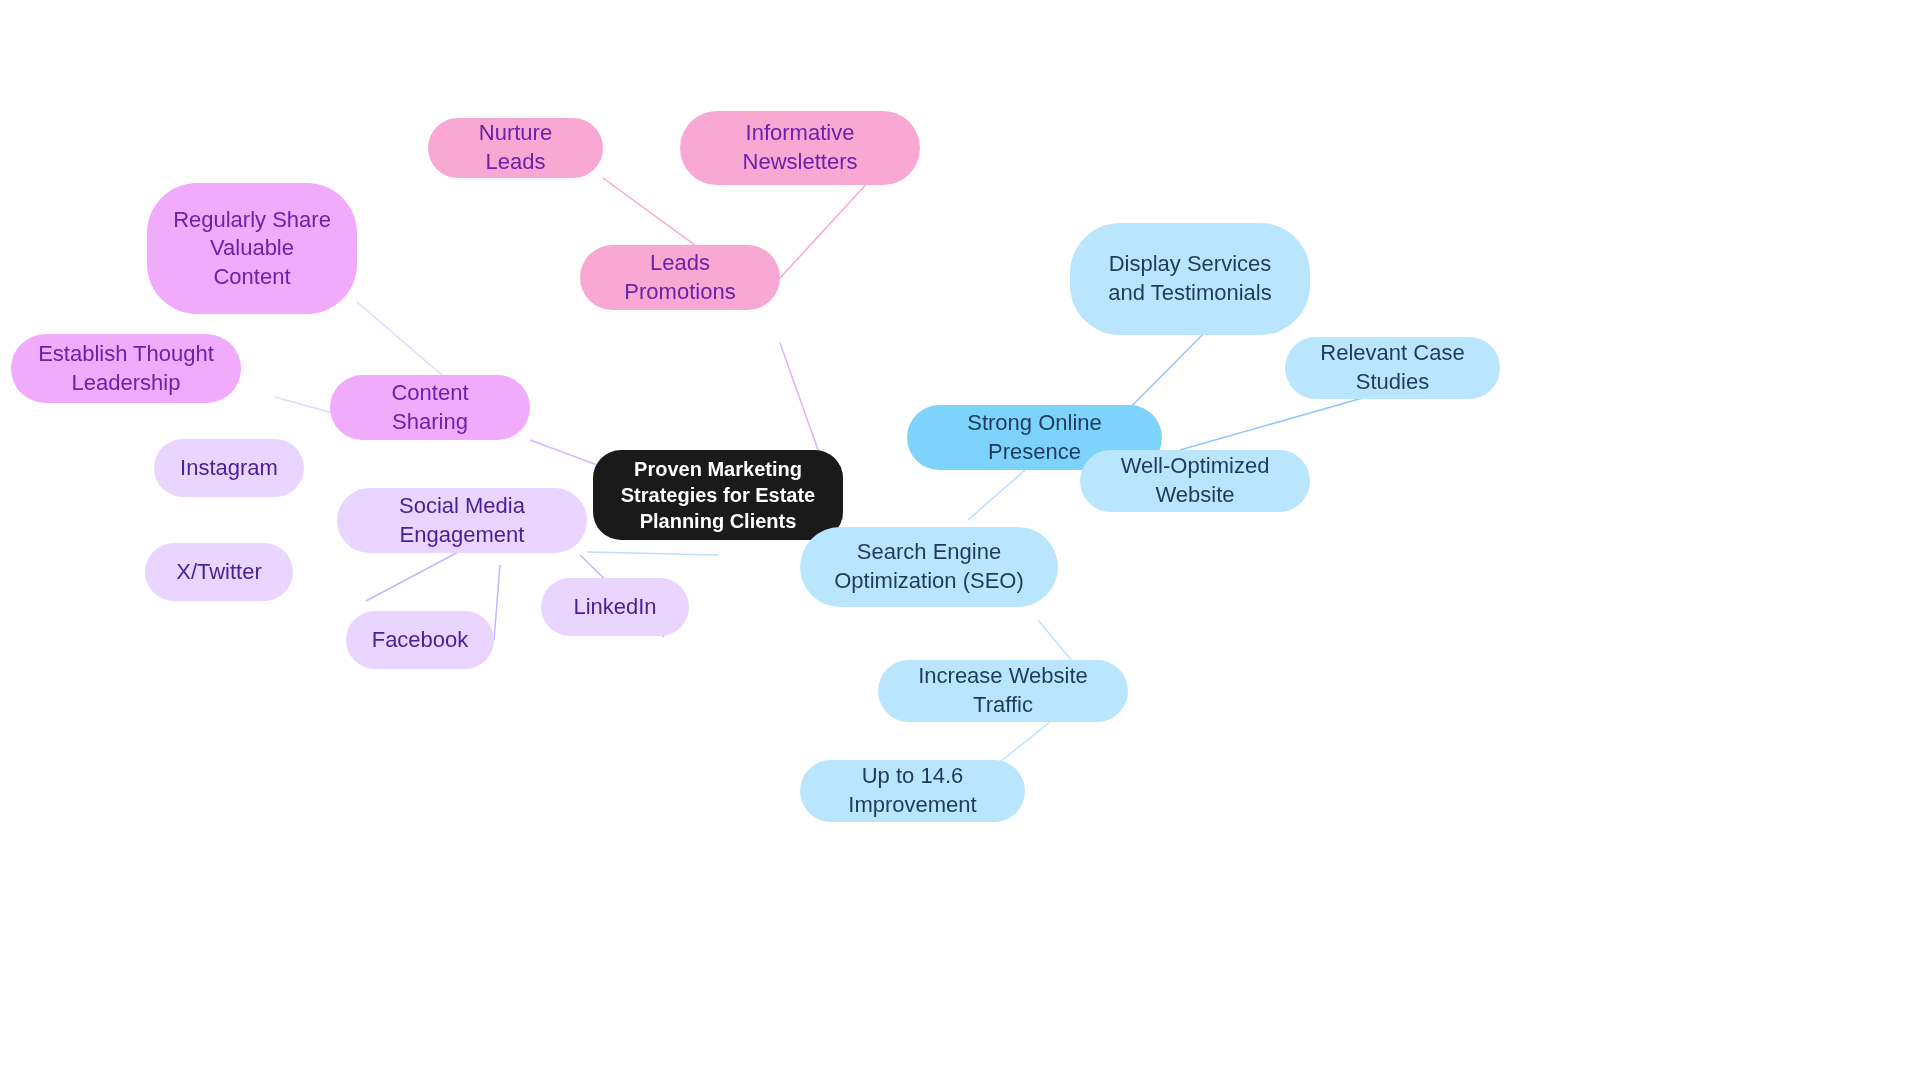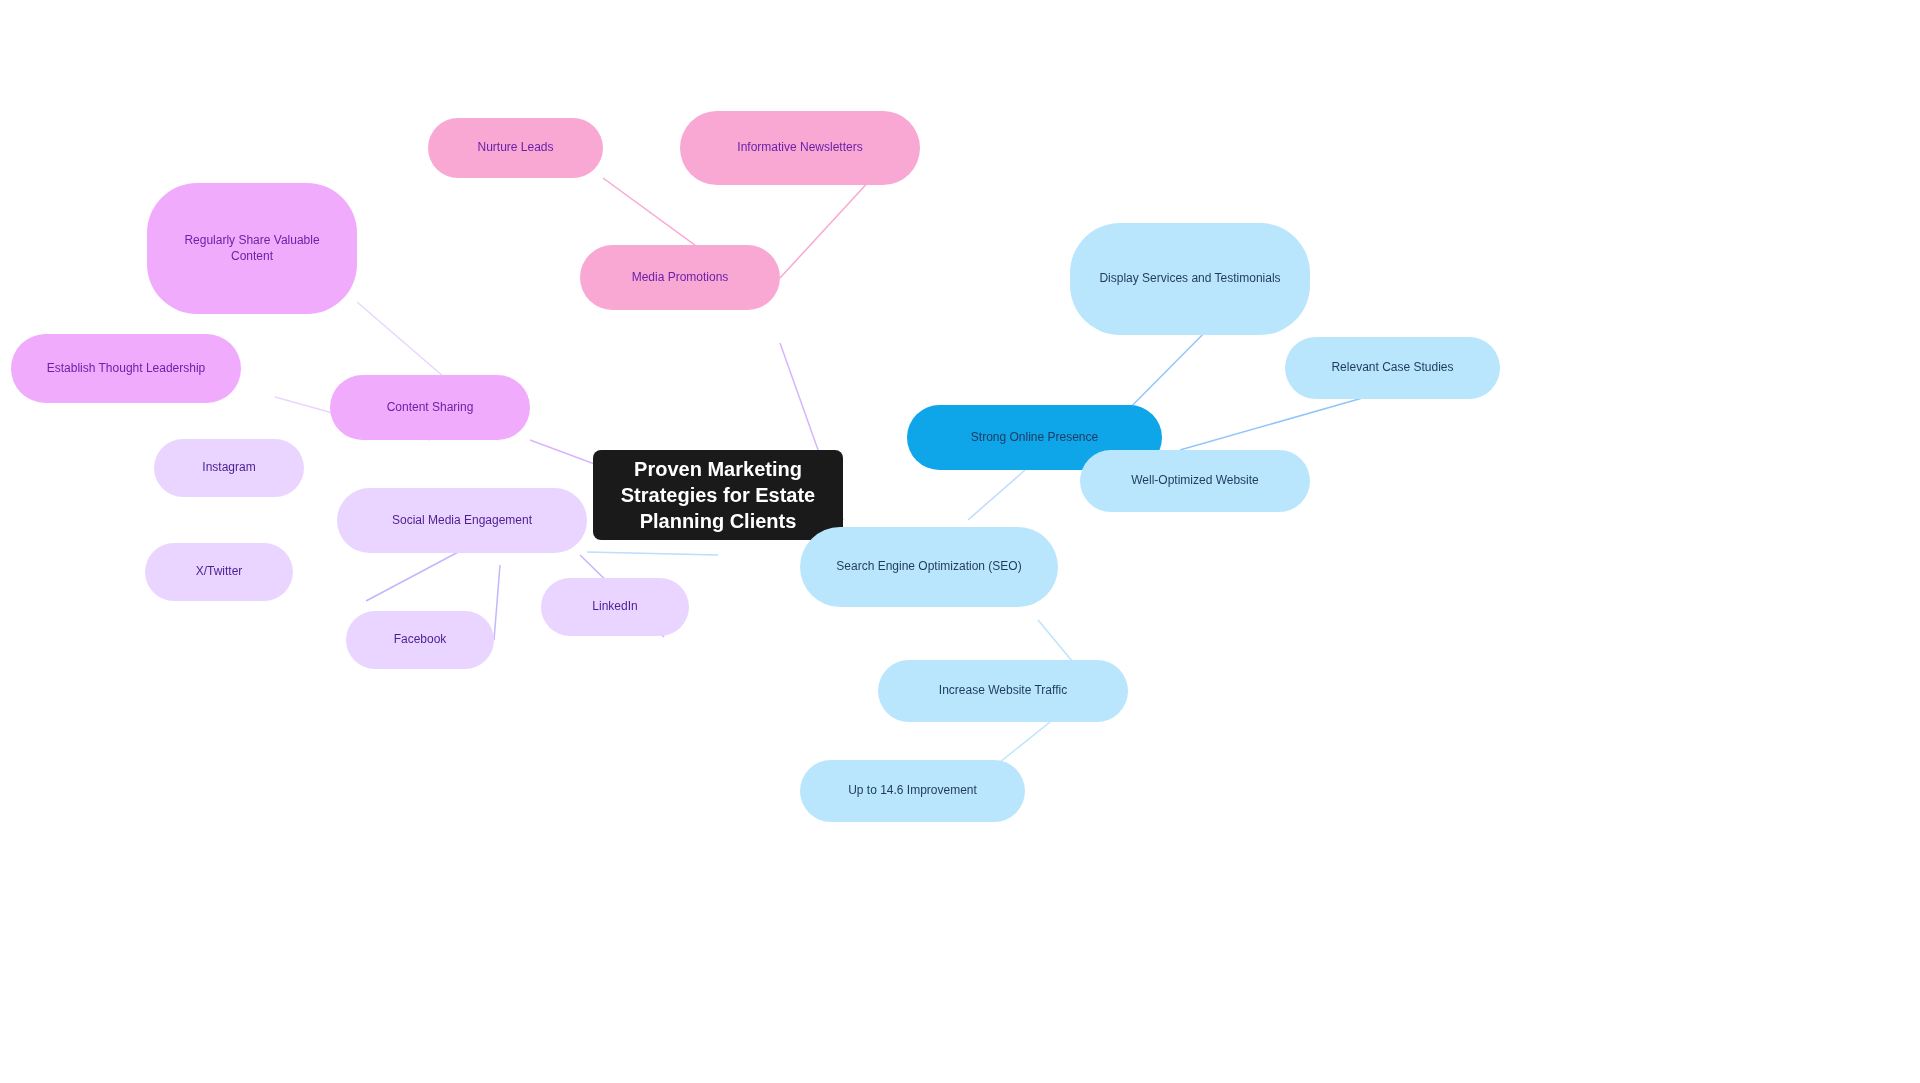--- a/index.html
+++ b/index.html
@@ -19,28 +19,28 @@
       pointer-events: none;
     }
     .node {
       position: absolute;
       border-radius: 50px;
       display: flex;
       align-items: center;
       justify-content: center;
       text-align: center;
       padding: 7px 22px;
-      font-size: 12px;
+      font-size: 22px;
       line-height: 1.3;
       cursor: default;
     }
     .node-center {
       background: #1a1a1a;
       color: #ffffff;
-      border-radius: 8px;
+      border-radius: 28px;
       font-size: 20px;
       font-weight: 600;
       width: 250px;
       height: 90px;
       padding: 10px 20px;
     }
     .node-pink {
       background: #f9a8d4;
       color: #6b21a8;
       border: none;
@@ -51,21 +51,21 @@
     }
     .node-purple-light {
       background: #e9d5ff;
       color: #4c1d95;
     }
     .node-blue-light {
       background: #bae6fd;
       color: #1e3a5f;
     }
     .node-blue-medium {
-      background: #0ea5e9;
+      background: #7dd3fc;
       color: #1e3a5f;
     }
   </style>
 </head>
 <body>
 
 <svg id="mindmap-lines" xmlns="http://www.w3.org/2000/svg">
 
   <line x1="843" y1="520" x2="780" y2="343" stroke="#d8b4fe" stroke-width="1.5"></line>
 
@@ -100,21 +100,21 @@
   <line x1="1150" y1="470" x2="1252" y2="495" stroke="#93c5fd" stroke-width="1.5"></line>
 
   <line x1="1038" y1="620" x2="1097" y2="691" stroke="#bae6fd" stroke-width="1.5"></line>
 
   <line x1="1050" y1="722" x2="1000" y2="762" stroke="#bae6fd" stroke-width="1.5"></line>
 </svg>
 
 <div class="node node-center" style="left: 593px; top: 450px;">Proven Marketing Strategies
 for Estate Planning Clients</div>
 
-<div class="node node-pink" style="left: 580px; top: 245px; width: 200px; height: 65px;">Media Promotions</div>
+<div class="node node-pink" style="left: 580px; top: 245px; width: 200px; height: 65px;">Leads Promotions</div>
 
 <div class="node node-pink" style="left: 428px; top: 118px; width: 175px; height: 60px;">Nurture Leads</div>
 
 <div class="node node-pink" style="left: 680px; top: 103px; width: 240px; height: 74px; margin-top: 8px;">Informative Newsletters</div>
 
 <div class="node node-pink-light" style="left: 330px; top: 375px; width: 200px; height: 65px;">Content Sharing</div>
 
 <div class="node node-pink-light" style="left: 147px; top: 183px; width: 210px; height: 131px;">Regularly Share Valuable
 Content</div>
 

